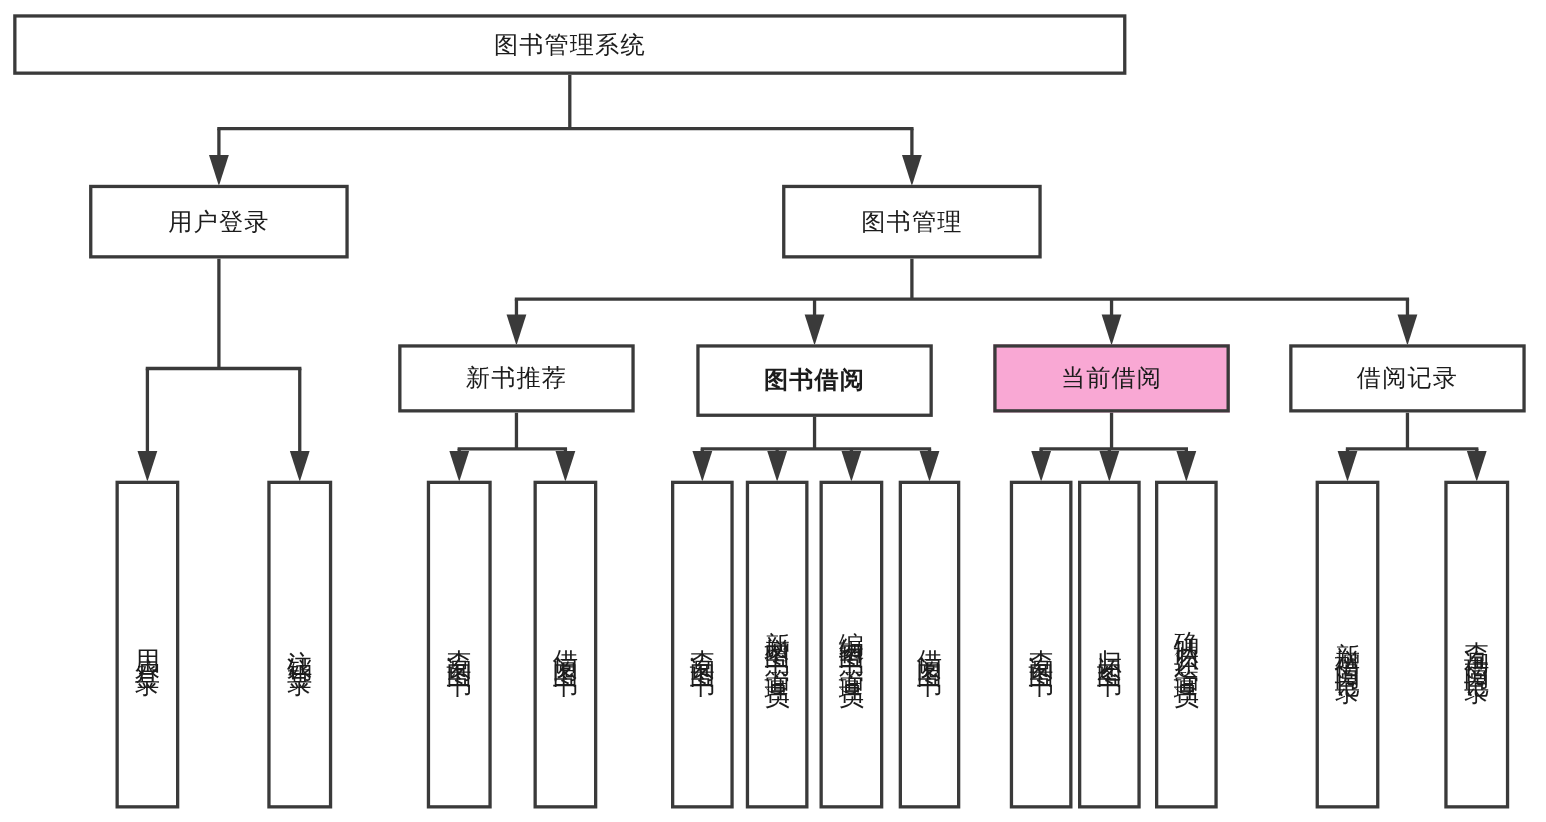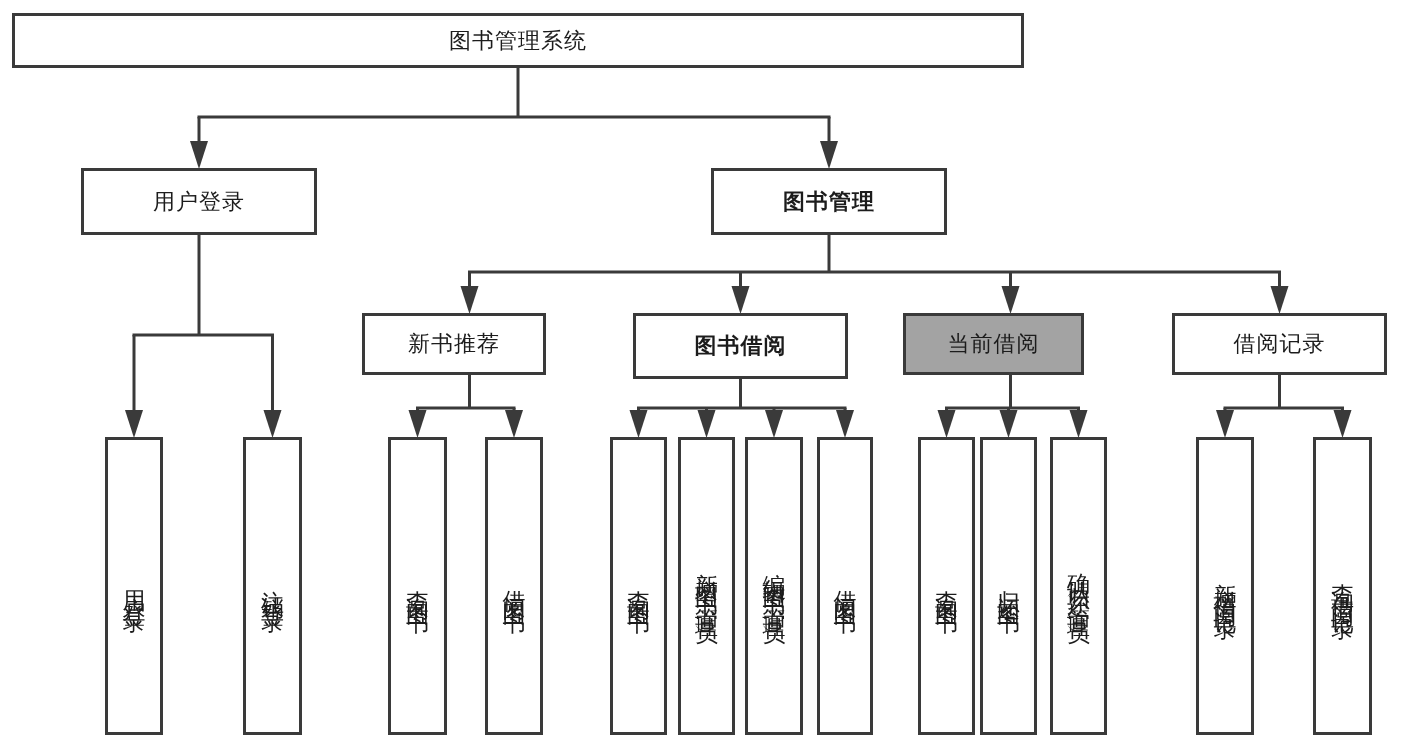--- a/index.html
+++ b/index.html
@@ -113,30 +113,30 @@
       <line x1="1342.5" y1="408" x2="1342.5" y2="423" stroke="#3a3a3a" stroke-width="3"></line>
       <polygon points="1333.5,410 1351.5,410 1342.5,438" fill="#3a3a3a"></polygon>
     </svg>
   <div id="nodes">
       <div class="node horizontal" style="left: 12px; top: 13px; width: 1012px; height: 55px; border-color: rgb(58, 58, 58); background: rgb(255, 255, 255); color: rgb(28, 28, 28); font-family: Liberation Mono, monospace;">
         <span class="label">图书管理系统</span>
       </div>
       <div class="node horizontal" style="left: 81px; top: 168px; width: 236px; height: 67px; border-color: rgb(58, 58, 58); background: rgb(255, 255, 255); color: rgb(28, 28, 28);">
         <span class="label">用户登录</span>
       </div>
-      <div class="node horizontal" style="left: 711px; top: 168px; width: 236px; height: 67px; border-color: rgb(58, 58, 58); background: rgb(255, 255, 255); color: rgb(28, 28, 28); font-weight: bold;">
+      <div class="node horizontal" style="left: 711px; top: 168px; width: 236px; height: 67px; border-color: rgb(58, 58, 58); background: rgb(255, 255, 255); color: rgb(28, 28, 28);">
         <span class="label">图书管理</span>
       </div>
-      <div class="node horizontal" style="left: 362px; top: 313px; width: 184px; height: 62px; border-color: rgb(58, 58, 58); background: rgb(255, 255, 255); color: rgb(28, 28, 28);">
+      <div class="node horizontal" style="left: 362px; top: 313px; width: 215px; height: 62px; border-color: rgb(58, 58, 58); background: rgb(255, 255, 255); color: rgb(28, 28, 28);">
         <span class="label">新书推荐</span>
       </div>
       <div class="node horizontal" style="left: 633px; top: 313px; width: 215px; height: 66px; border-color: rgb(58, 58, 58); background: rgb(255, 255, 255); color: rgb(28, 28, 28); font-weight: bold;">
         <span class="label">图书借阅</span>
       </div>
-      <div class="node horizontal" style="left: 903px; top: 313px; width: 181px; height: 62px; border-color: rgb(58, 58, 58); background: #a3a3a3; color: rgb(28, 28, 28);">
+      <div class="node horizontal" style="left: 903px; top: 313px; width: 215px; height: 62px; border-color: rgb(58, 58, 58); background: #f9a8d4; color: rgb(28, 28, 28);">
         <span class="label">当前借阅</span>
       </div>
       <div class="node horizontal" style="left: 1172px; top: 313px; width: 215px; height: 62px; border-color: rgb(58, 58, 58); background: rgb(255, 255, 255); color: rgb(28, 28, 28); font-family: Liberation Serif, serif;">
         <span class="label">借阅记录</span>
       </div>
       <div class="node vertical" style="left: 105px; top: 437px; width: 58px; height: 298px; border-color: rgb(58, 58, 58); background: rgb(255, 255, 255); color: rgb(28, 28, 28);">
         <span class="label">用户登录</span>
       </div>
       <div class="node vertical" style="left: 243px; top: 437px; width: 59px; height: 298px; border-color: rgb(58, 58, 58); background: rgb(255, 255, 255); color: rgb(28, 28, 28);">
         <span class="label">注销登录</span>

